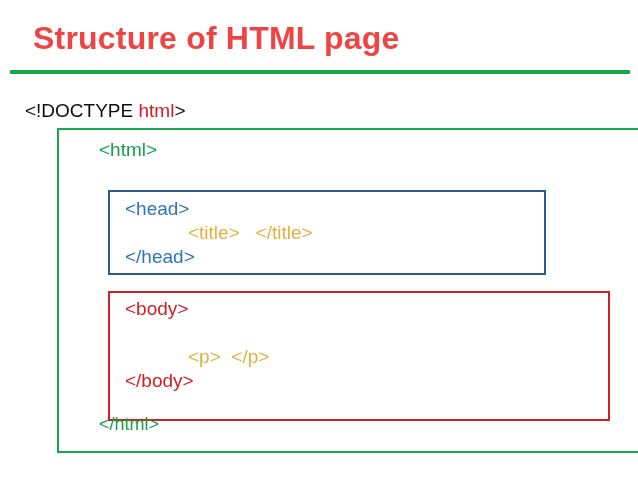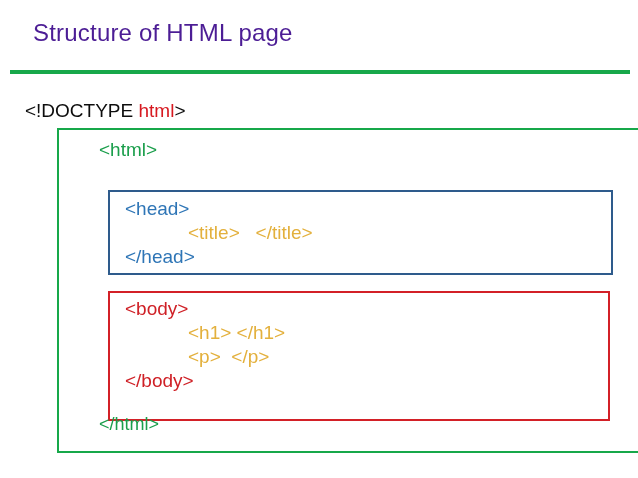--- a/index.html
+++ b/index.html
@@ -20,24 +20,24 @@
     width: 638px;
     height: 478px;
     background: #ffffff;
   }
 
   
   .slide-title {
     position: absolute;
     left: 33px;
     top: 18px;
-    font-size: 24px;
+    font-size: 32px;
     line-height: 1.25;
-    color: #4c1d95;
-    font-weight: 400;
+    color: #ef4444;
+    font-weight: 700;
     letter-spacing: 0.2px;
     white-space: nowrap;
   }
 
   .title-rule {
     position: absolute;
     left: 10px;
     top: 70px;
     width: 620px;
     height: 4px;
@@ -87,21 +87,21 @@
     font-size: 18px;
     color: #1a9e4b;
     white-space: nowrap;
   }
 
   
   .head-box {
     position: absolute;
     left: 49px;
     top: 60px;
-    width: 505px;
+    width: 438px;
     height: 85px;
     border: 2px solid #2e5b8c;
     box-sizing: border-box;
     background: transparent;
   }
 
   .code-line {
     position: absolute;
     font-size: 19px;
     line-height: 1.2;
@@ -145,21 +145,20 @@
     <div class="tag-html-open">&lt;html&gt;</div>
 
     <div class="head-box">
       <div class="code-line ln-open">&lt;head&gt;</div>
       <div class="code-line ln-close">&lt;/head&gt;</div>
       <div class="code-line ln-inner">&lt;title&gt;   &lt;/title&gt;</div>
     </div>
 
     <div class="body-box">
       <div class="code-line ln-open">&lt;body&gt;</div>
-      <div class="code-line ln-h1">&lt;h1&gt; &lt;/h1&gt;</div>
       <div class="code-line ln-close">&lt;/body&gt;</div>
       <div class="code-line ln-p">&lt;p&gt;  &lt;/p&gt;</div>
     </div>
 
     <div class="tag-html-close">&lt;/html&gt;</div>
 
   </div>
 
 </div>
 

